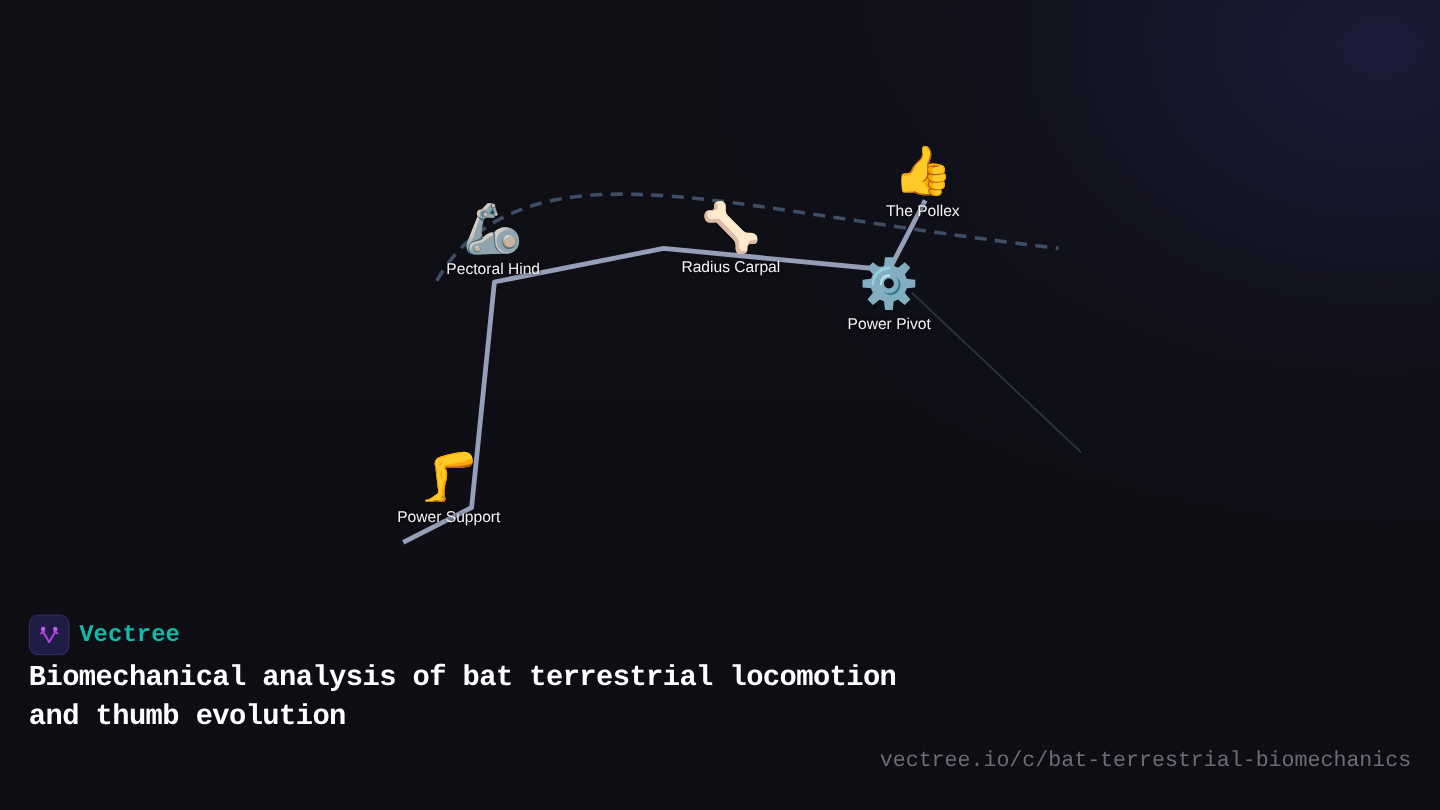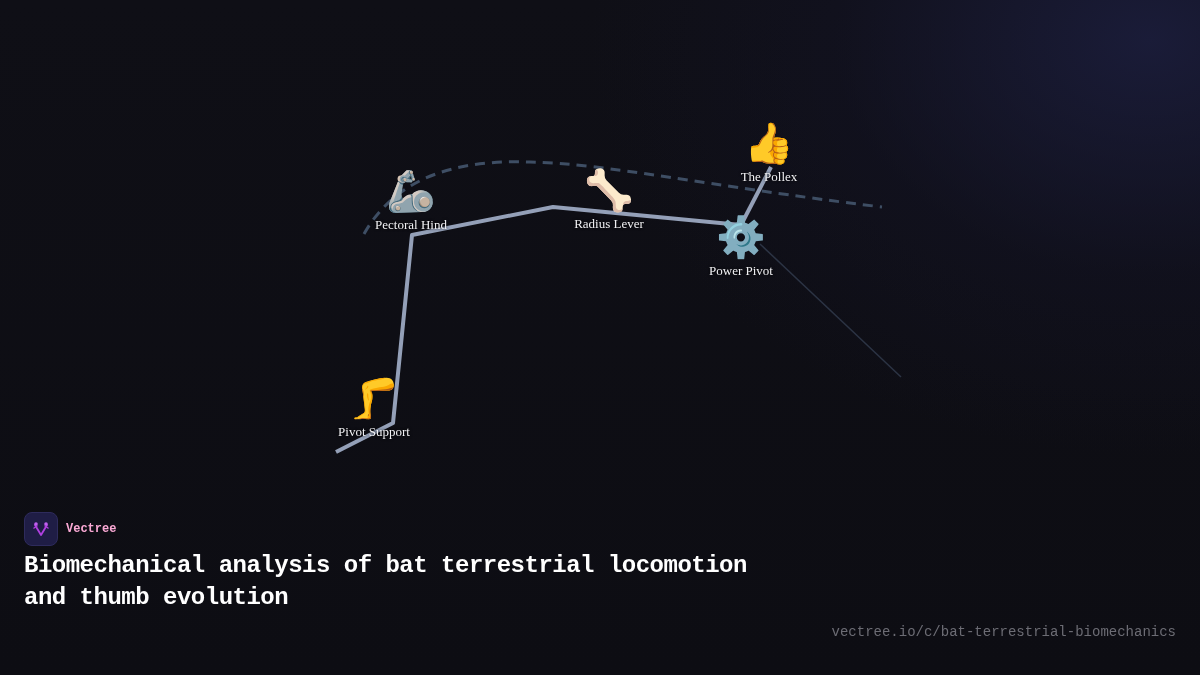--- a/index.html
+++ b/index.html
@@ -13,70 +13,70 @@
       background:
         radial-gradient(ellipse 700px 520px at 1150px 40px, rgba(28,30,62,0.85) 0%, rgba(20,20,40,0.4) 45%, rgba(14,14,20,0) 80%),
         linear-gradient(180deg, #0f0f16 0%, #0d0d13 100%);
     }
     svg.graph { position: absolute; left: 0; top: 0; }
     .node { position: absolute; transform: translate(-50%, 0); text-align: center; }
     .node .emoji { font-size: 40px; line-height: 48px; display: block; }
     .node .label {
       color: #f2f2f5; font-size: 13px; white-space: nowrap;
       text-shadow: 0 0 3px #000;
-      font-family: Liberation Serif, serif;
+      font-family: Liberation Sans, sans-serif;
     }
     .brand { position: absolute; left: 24px; top: 512px; display: flex; align-items: center; gap: 8px; }
     .logo {
       width: 32px; height: 32px; border-radius: 8px;
       background: #1f1d45; border: 1px solid #2e2b5c;
       display: flex; align-items: center; justify-content: center;
     }
     .brand-name {
-      color: #f9a8d4; font-weight: bold; font-size: 12px;
+      color: #14b8a6; font-weight: bold; font-size: 20px;
       font-family: "Liberation Mono", monospace;
     }
     .title {
       position: absolute; left: 24px; top: 550px; width: 760px;
       color: #ffffff; font-weight: bold; font-size: 24px; line-height: 32px;
       font-family: "Liberation Mono", monospace; letter-spacing: -0.5px;
       margin: 0;
     }
     .url {
       position: absolute; right: 24px; top: 624px;
-      color: #6c6c74; font-size: 14px;
+      color: #6c6c74; font-size: 18px;
       font-family: "Liberation Mono", monospace;
     }
   </style>
 </head>
 <body>
 
 <div class="bg"></div>
 
 <svg class="graph" width="1200" height="675">
 
   <path d="M 364 234 C 400 170, 470 160, 530 162 C 610 164, 700 185, 882 207" fill="none" stroke="#3e4e64" stroke-width="3" stroke-dasharray="10 7"></path>
 
   <line x1="760" y1="244" x2="901" y2="377" stroke="#2c3444" stroke-width="1.5"></line>
 
   <polyline points="336,452 393,423 412,235 553,207 741,225" fill="none" stroke="#94a0b8" stroke-width="4" stroke-linejoin="round"></polyline>
   <line x1="741" y1="225" x2="771" y2="167" stroke="#94a0b8" stroke-width="4"></line>
 </svg>
 
 <div class="node" style="left:374px; top:374px;">
   <span class="emoji">🦵</span>
-  <span class="label">Pivot Support</span>
+  <span class="label">Power Support</span>
 </div>
 <div class="node" style="left:411px; top:167px;">
   <span class="emoji">🦾</span>
   <span class="label">Pectoral Hind</span>
 </div>
 <div class="node" style="left:609px; top:166px;">
   <span class="emoji">🦴</span>
-  <span class="label">Radius Lever</span>
+  <span class="label">Radius Carpal</span>
 </div>
 <div class="node" style="left:741px; top:213px;">
   <span class="emoji">⚙️</span>
   <span class="label">Power Pivot</span>
 </div>
 <div class="node" style="left:769px; top:119px;">
   <span class="emoji">👍</span>
   <span class="label">The Pollex</span>
 </div>
 

